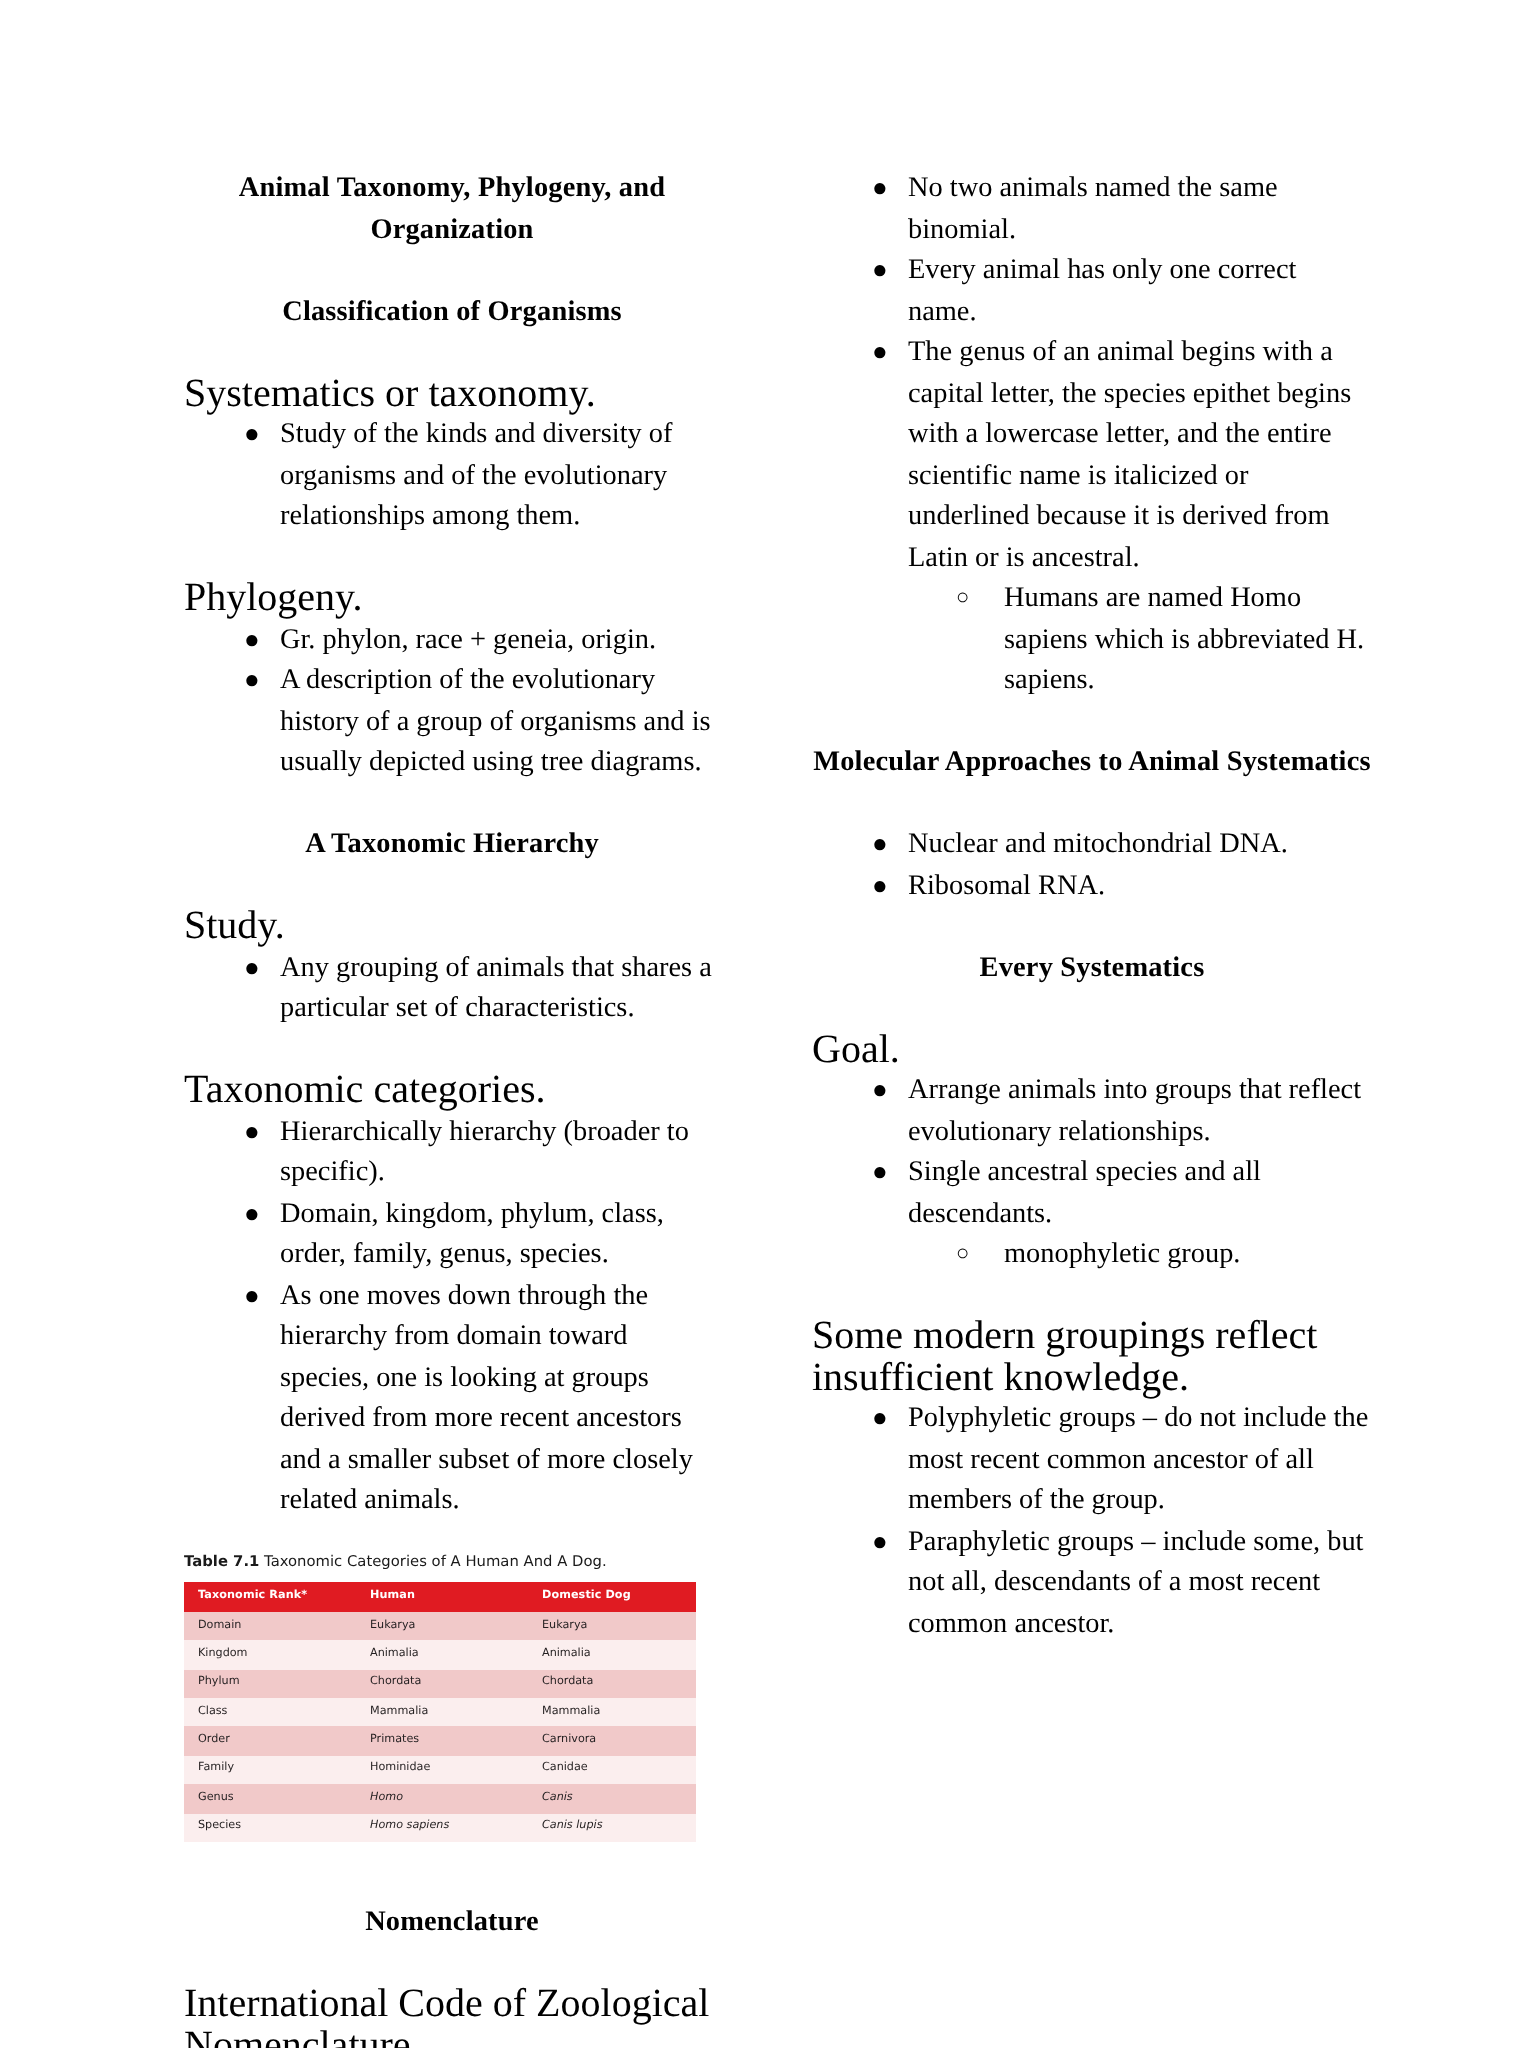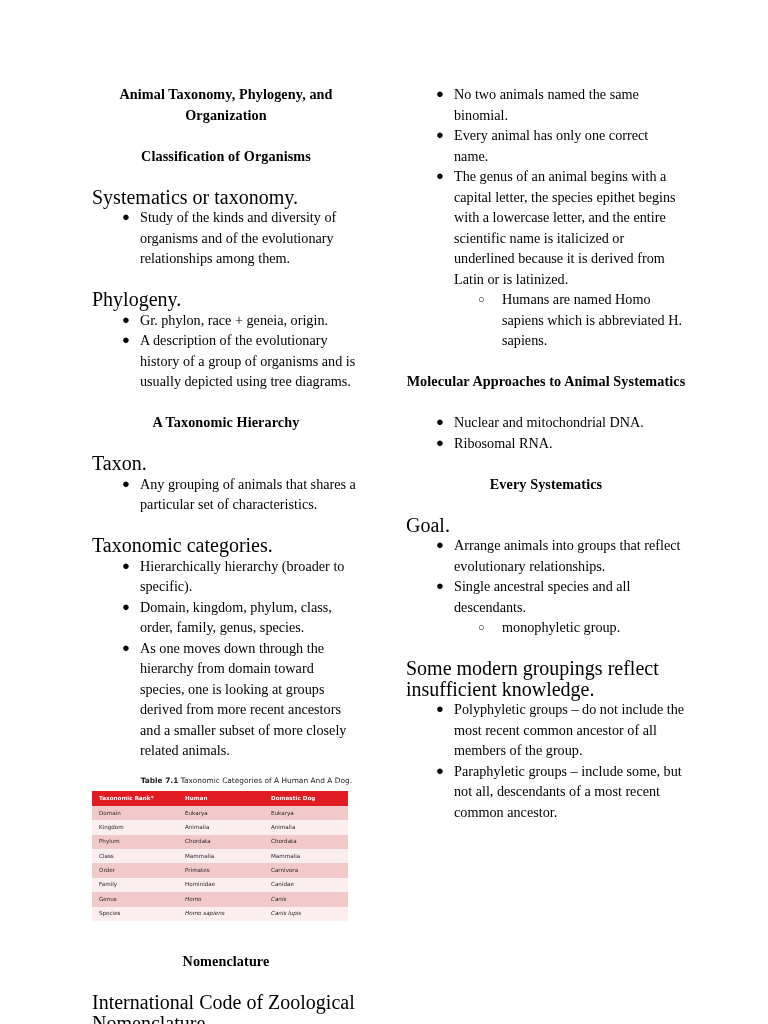--- a/index.html
+++ b/index.html
@@ -77,23 +77,22 @@
   
   .table-figure {
     margin-top: 14px;
     width: 260px;
   }
   .table-caption {
     font-family: "DejaVu Sans", "Liberation Sans", sans-serif;
     font-size: 7.4px;
     line-height: 11px;
     color: #1a1a1a;
-    margin: 0 0 5px 16px;
+    margin: 0 0 5px 0;
     letter-spacing: 0.01px;
-    text-align: right;
   }
   .table-caption .cap-strong {
     font-weight: bold;
   }
   table.tax-table {
     border-collapse: collapse;
     width: 256px;
     table-layout: fixed;
     font-family: "DejaVu Sans", "Liberation Sans", sans-serif;
     font-size: 5.6px;
@@ -176,21 +175,21 @@
         <span>A description of the evolutionary history of a group of organisms and is usually depicted using tree diagrams.</span>
       </li>
     </ul>
 
     <div class="spacer"></div>
 
     <h2 class="heading">A Taxonomic Hierarchy</h2>
 
     <div class="spacer"></div>
 
-    <p class="para">Taxon.</p>
+    <p class="para">Study.</p>
 
     <ul class="bullets">
       <li>
         <span class="bullet-mark">●</span>
         <span>Any grouping of animals that shares a particular set of characteristics.</span>
       </li>
     </ul>
 
     <div class="spacer"></div>
 
@@ -291,21 +290,21 @@
       <li>
         <span class="bullet-mark">●</span>
         <span>No two animals named the same binomial.</span>
       </li>
       <li>
         <span class="bullet-mark">●</span>
         <span>Every animal has only one correct name.</span>
       </li>
       <li>
         <span class="bullet-mark">●</span>
-        <span>The genus of an animal begins with a capital letter, the species epithet begins with a lowercase letter, and the entire scientific name is italicized or underlined because it is derived from Latin or is latinized.</span>
+        <span>The genus of an animal begins with a capital letter, the species epithet begins with a lowercase letter, and the entire scientific name is italicized or underlined because it is derived from Latin or is ancestral.</span>
       </li>
     </ul>
 
     <ul class="bullets sub">
       <li>
         <span class="bullet-mark">○</span>
         <span>Humans are named Homo sapiens which is abbreviated H. sapiens.</span>
       </li>
     </ul>
 

